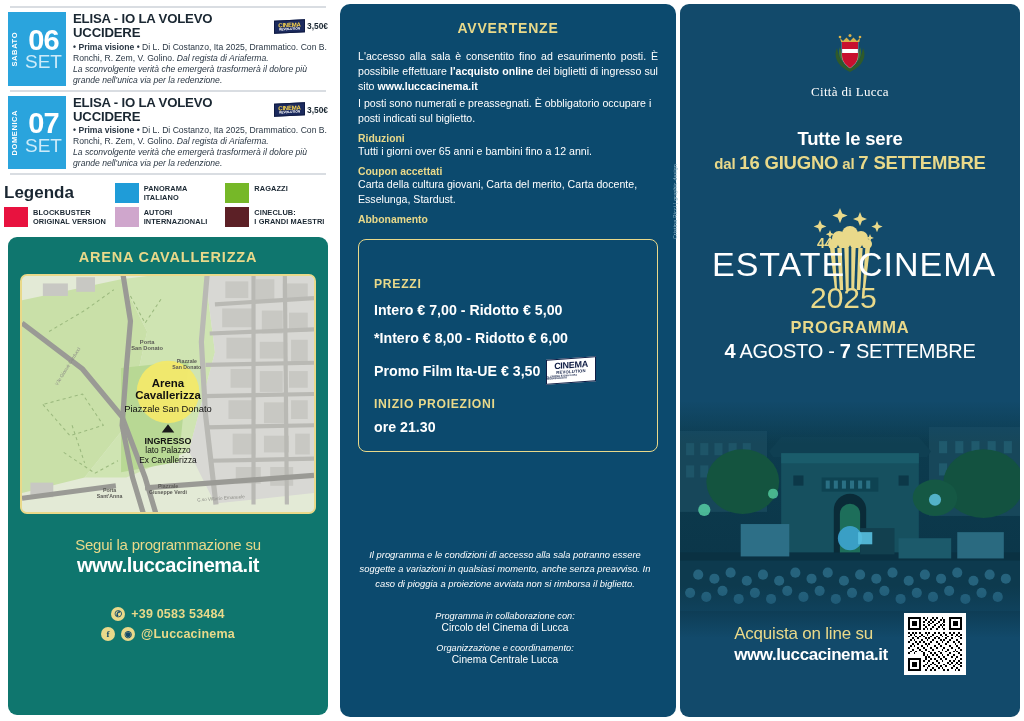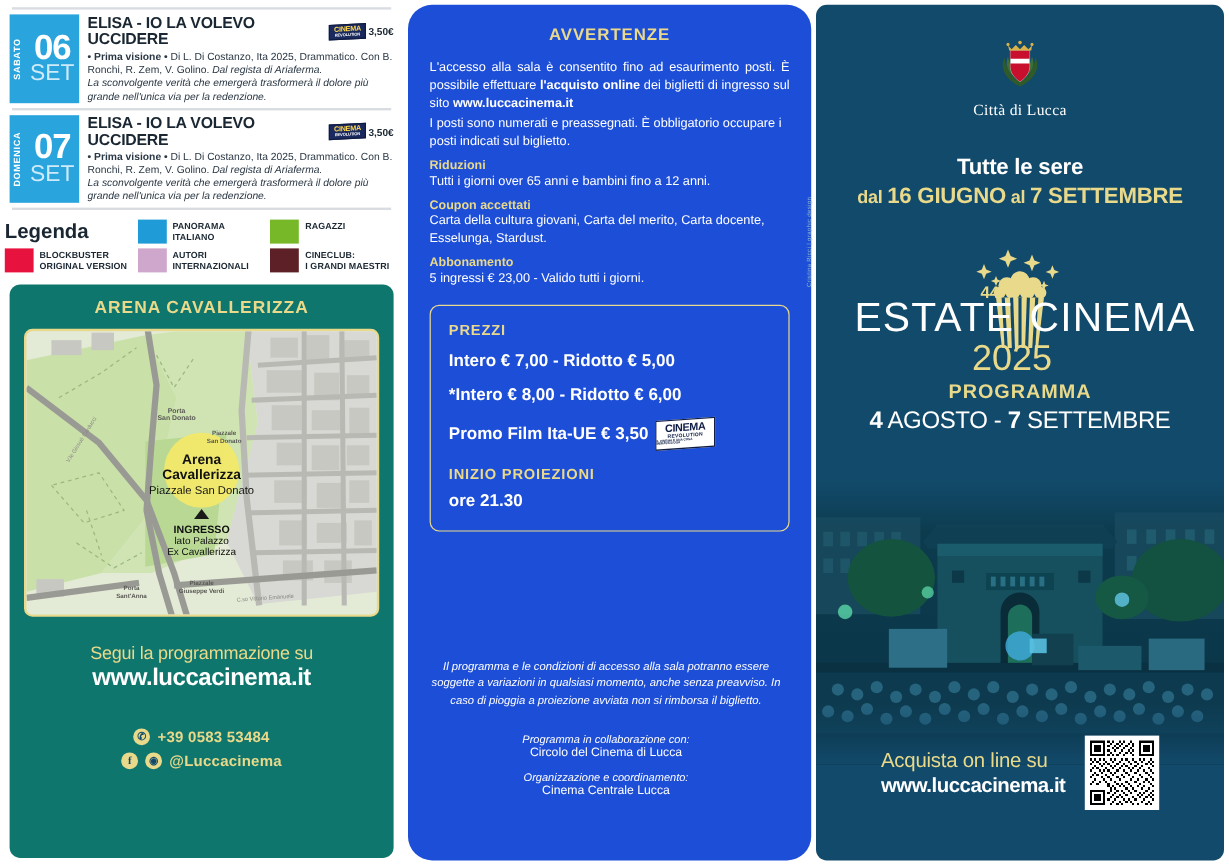--- a/index.html
+++ b/index.html
@@ -93,37 +93,37 @@
     display: inline-flex; align-items: center; justify-content: center;
     color: #124a6b; font-size: 9px; font-weight: bold; flex-shrink: 0;
   }
   .contact-text { color: #e9d98a; font-size: 12.5px; font-weight: bold; letter-spacing: .2px; }
 
   
   .col-mid {
     width: 344px; height: 721px; position: relative; padding: 0 4px;
   }
   .mid-panel {
-    background: #1d4ed8; border-radius: 20px; height: 713px; margin-top: 4px;
+    background: #0c4a6e; border-radius: 10px; height: 713px; margin-top: 4px;
     padding: 16px 18px; position: relative; color: #fff;
   }
   .avv-title {
     color: #e9d98a; font-size: 14px; font-weight: bold; text-align: center;
     letter-spacing: .8px; margin-bottom: 13px;
   }
   .avv-body { font-size: 10.6px; line-height: 1.42; text-align: justify; }
   .avv-body b { font-weight: bold; }
   .avv-sub { color: #e9d98a; font-size: 10.4px; font-weight: bold; margin-top: 7px; }
   .avv-line { font-size: 10.6px; line-height: 1.42; }
 
   .prezzi-box {
     border: 1.5px solid #e9d98a; border-radius: 8px; margin-top: 14px;
     padding: 13px 15px 16px 15px; position: relative;
   }
-  .prezzi-h { color: #e9d98a; font-size: 12.2px; font-weight: bold; letter-spacing: .7px; margin-bottom: 11px; }
+  .prezzi-h { color: #e9d98a; font-size: 12.2px; font-weight: bold; letter-spacing: .7px; margin-bottom: 11px; margin-top: 24px; }
   .prezzi-row { font-size: 14.2px; font-weight: bold; color: #fff; margin-bottom: 12px; display: flex; align-items: center; gap: 6px; }
   .inizio-h { color: #e9d98a; font-size: 12.2px; font-weight: bold; letter-spacing: .7px; margin-top: 14px; margin-bottom: 8px; }
   .inizio-v { font-size: 14.2px; font-weight: bold; color: #fff; }
 
   .promo-logo-lg {
     background: #ffffff; border: 1px solid #0f1d45; width: 50px; height: 25px;
     display: flex; flex-direction: column; align-items: center; justify-content: center;
     transform: skewY(-4deg); line-height: 1;
   }
   .promo-logo-lg .a { font-size: 9px; font-weight: bold; color: #0f1d45; letter-spacing: -.3px; }
@@ -407,21 +407,20 @@
       </div>
       <div class="avv-line" style="margin-top:2px;">I posti sono numerati e preassegnati. È obbligatorio occupare i posti indicati sul biglietto.</div>
 
       <div class="avv-sub">Riduzioni</div>
       <div class="avv-line">Tutti i giorni over 65 anni e bambini fino a 12 anni.</div>
 
       <div class="avv-sub">Coupon accettati</div>
       <div class="avv-line">Carta della cultura giovani, Carta del merito, Carta docente, Esselunga, Stardust.</div>
 
       <div class="avv-sub">Abbonamento</div>
-      <div class="avv-line">5 ingressi € 23,00 - Valido tutti i giorni.</div>
 
       <div class="prezzi-box">
         <div class="prezzi-h">PREZZI</div>
         <div class="prezzi-row">Intero € 7,00 - Ridotto € 5,00</div>
         <div class="prezzi-row">*Intero € 8,00 - Ridotto € 6,00</div>
         <div class="prezzi-row">
           <span>Promo Film Ita-UE € 3,50</span>
           <span class="promo-logo-lg">
             <span class="a">CINEMA</span>
             <span class="b">REVOLUTION</span>

